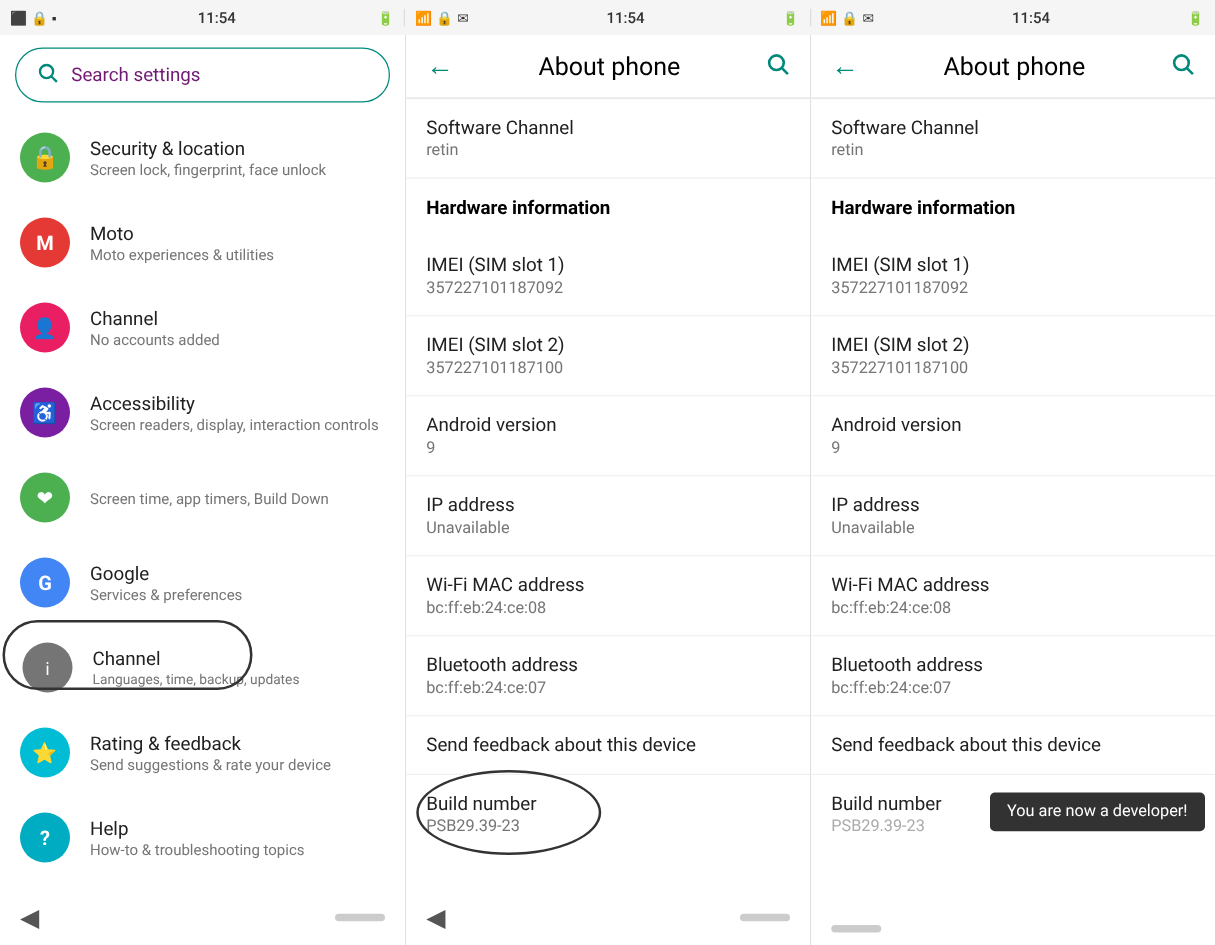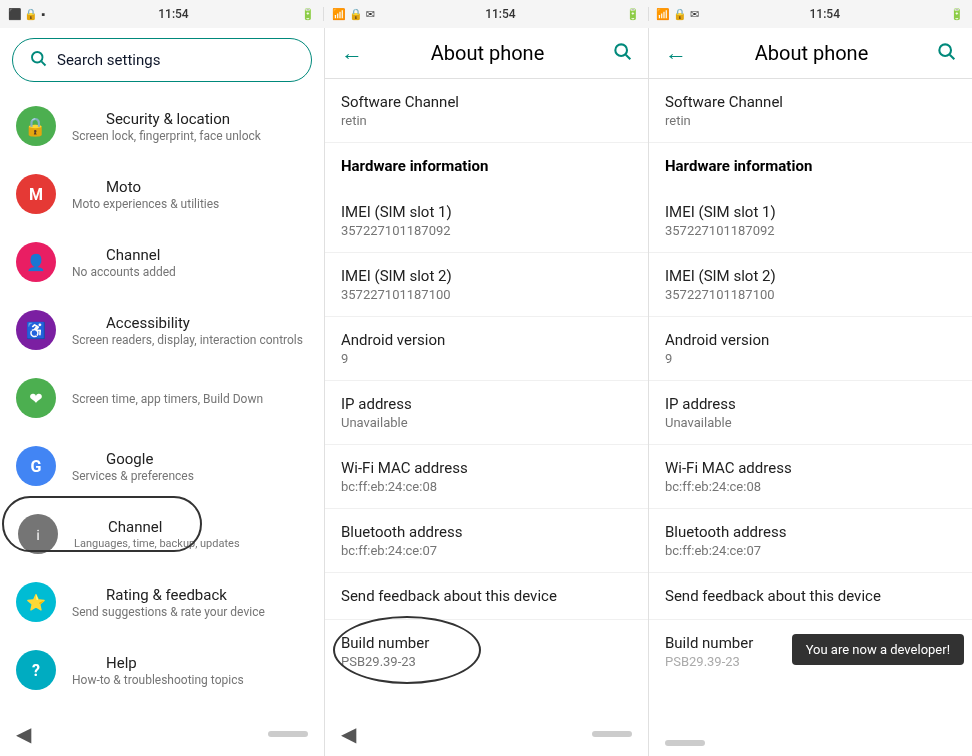--- a/index.html
+++ b/index.html
@@ -29,36 +29,36 @@
 
     
     .search-bar {
       margin: 10px 12px; padding: 10px 16px;
       border: 1.5px solid #00897b; border-radius: 24px;
       display: flex; align-items: center; gap: 10px;
       background: #fff;
     }
     .search-bar .search-icon-svg { color: #00897b; font-size: 16px; }
 
-    .search-input-text { font-size: 15px; color: #0f172a; }
+    .search-input-text { font-size: 15px; color: #701a75; }
 
     
     .settings-item {
       display: flex; align-items: center; padding: 14px 16px; gap: 16px;
       cursor: pointer; border-bottom: none;
     }
 
     .settings-icon {
       width: 40px; height: 40px; border-radius: 50%;
       display: flex; align-items: center; justify-content: center;
       color: #fff; font-size: 18px; flex-shrink: 0;
     }
 
     .settings-text { flex: 1; }
-    .settings-title { font-size: 15px; color: #212121; font-weight: 400; margin-left: 34px; }
+    .settings-title { font-size: 15px; color: #212121; font-weight: 400; }
     .settings-subtitle { font-size: 12px; color: #757575; margin-top: 1px; }
 
     
     .about-panel {
       flex: 1; display: flex; flex-direction: column; border-right: 1px solid #e0e0e0;
       background: #fff; overflow-y: auto;
     }
     .about-panel:last-child { border-right: none; }
 
     .panel-header {

